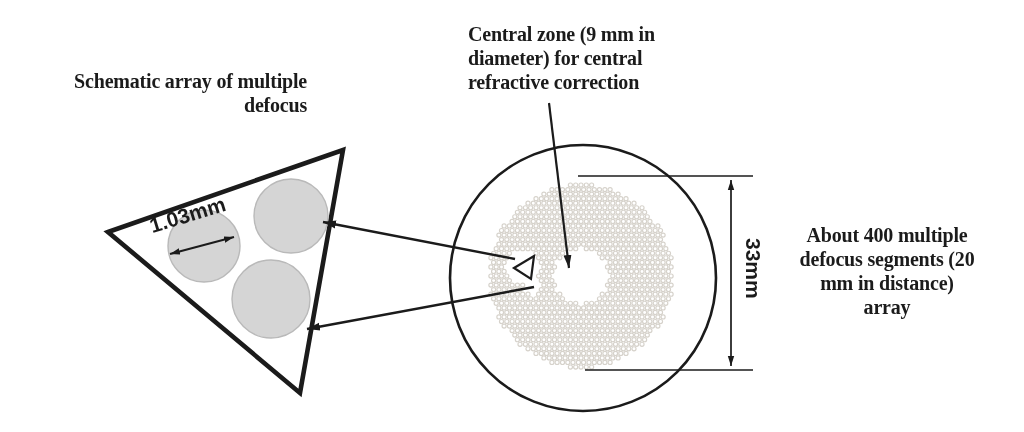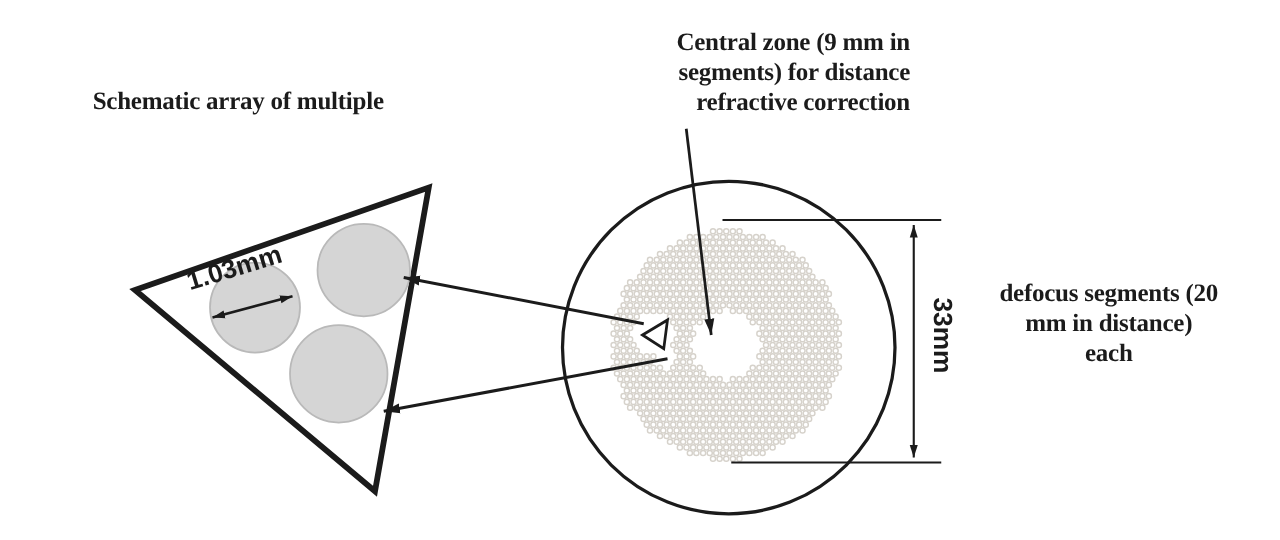--- a/index.html
+++ b/index.html
@@ -12,21 +12,21 @@
     color:var(--ink,#1b1b1b);
   }
   .stage svg{position:absolute;left:0;top:0;}
   .cap{
     position:absolute;
     font-size:20px;line-height:24px;font-weight:600;
     letter-spacing:-0.2px;
     color:var(--ink,#1b1b1b);
   }
   .cap.left{left:37px;top:69px;width:270px;text-align:right;}
-  .cap.top{left:468px;top:22px;width:260px;text-align:right;}
+  .cap.top{left:468px;top:22px;width:260px;text-align:left;}
   .cap.right{left:767px;top:223px;width:240px;text-align:center;}
   .lbl{
     position:absolute;
     font-family:"Liberation Sans","DejaVu Sans",sans-serif;
     font-weight:600;font-size:21px;line-height:22px;
     color:var(--ink,#1b1b1b);
     white-space:nowrap;
   }
   .lbl.rot90{left:764px;top:238px;transform:rotate(90deg);transform-origin:0 0;}
   .lbl.tilt{left:147px;top:216px;transform:rotate(-17deg);transform-origin:0 0;}
@@ -1028,30 +1028,32 @@
     <line x1="515" y1="259" x2="323" y2="222" class="shape-ink" stroke-width="2.4" marker-end="url(#ahBig)"></line>
     <line x1="534" y1="287" x2="307" y2="329" class="shape-ink" stroke-width="2.4" marker-end="url(#ahBig)"></line>
 
     <line x1="578" y1="176" x2="753" y2="176" class="shape-ink" stroke-width="1.6"></line>
     <line x1="585" y1="370" x2="753" y2="370" class="shape-ink" stroke-width="1.6"></line>
     <line x1="731" y1="180" x2="731" y2="366" class="shape-ink" stroke-width="1.7" marker-start="url(#ahDim)" marker-end="url(#ahDim)"></line>
   </svg>
 
   <div class="cap left">
     <div>Schematic array of multiple</div>
+    <div>defocus</div>
   </div>
 
   <div class="cap top">
     <div>Central zone (9 mm in</div>
-    <div>segments) for distance</div>
+    <div>diameter) for central</div>
     <div>refractive correction</div>
   </div>
 
   <div class="cap right">
+    <div>About 400 multiple</div>
     <div>defocus segments (20</div>
     <div>mm in distance)</div>
-    <div>each</div>
+    <div>array</div>
   </div>
 
   <div class="lbl rot90">33mm</div>
   <div class="lbl tilt">1.03mm</div>
 
 </div>
 
 </body></html>

